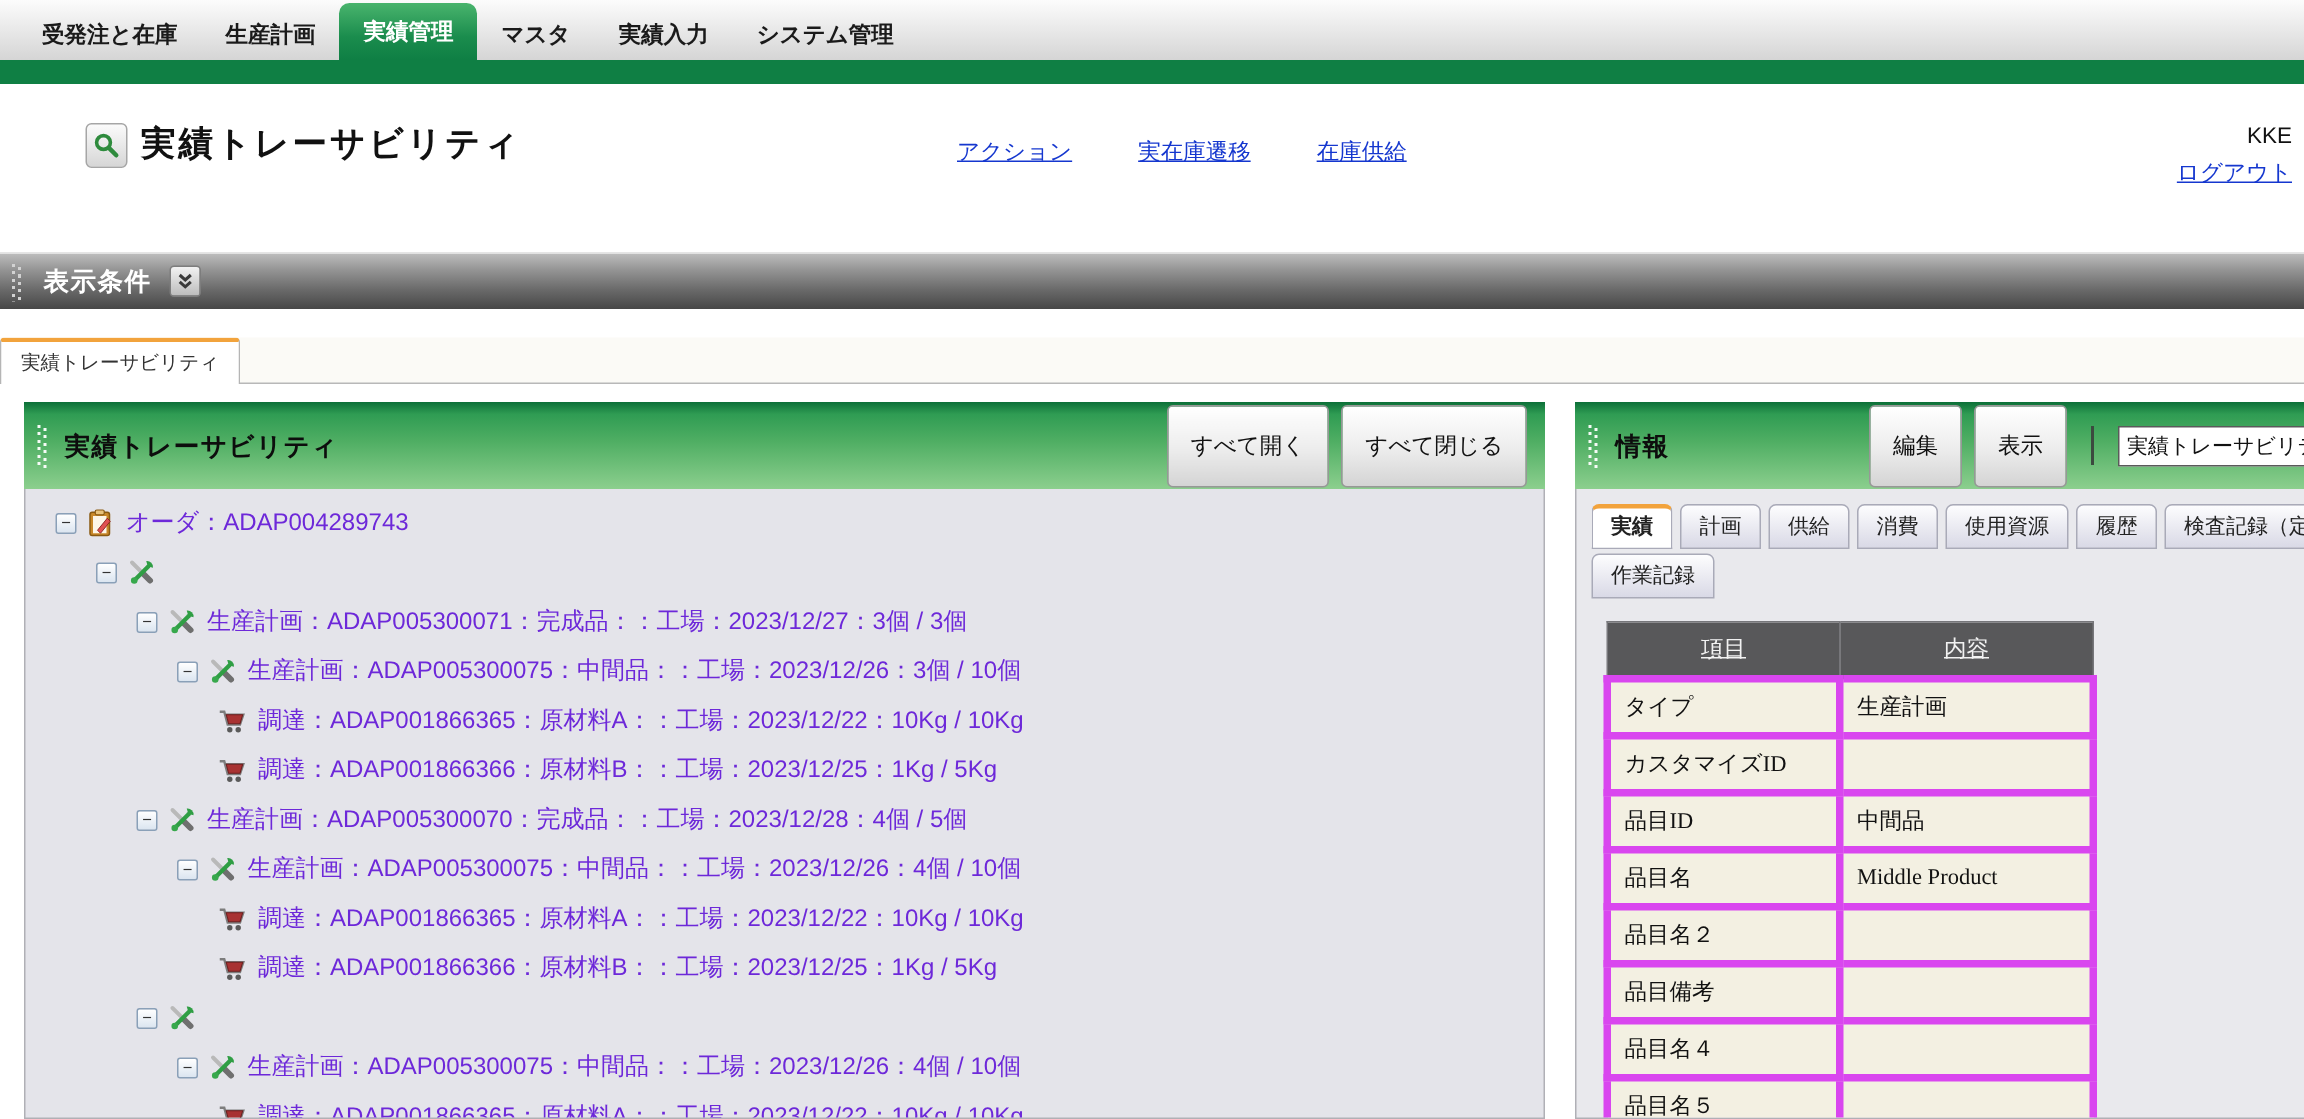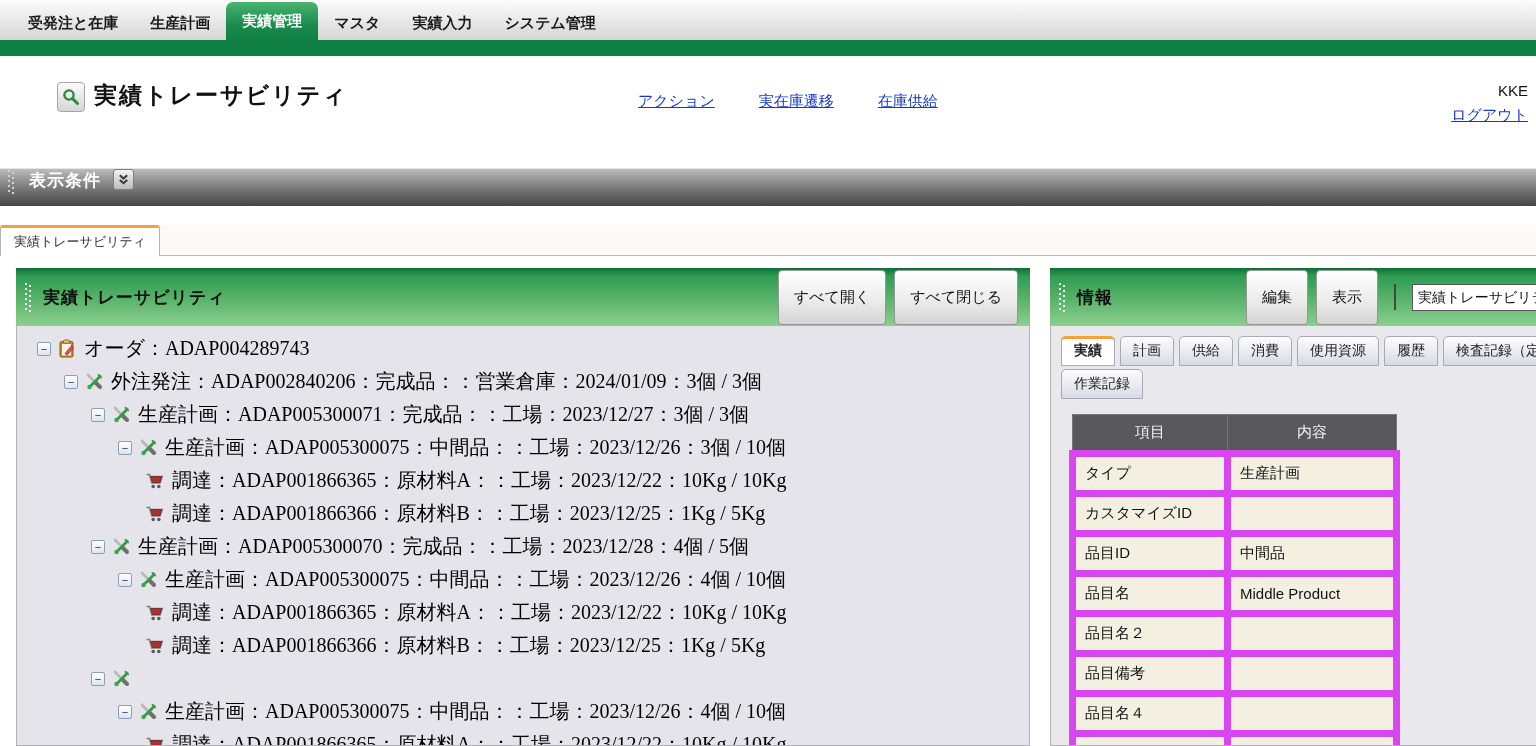--- a/index.html
+++ b/index.html
@@ -25,21 +25,21 @@
     letter-spacing:2px; color:#111; }
   .header-links { position:absolute; left:638px; top:36px; display:flex; gap:44px; }
   .header-links a, .logout a { color:#1537cf; text-decoration:underline; font-size:15px; cursor:pointer; white-space:nowrap; }
   .user-block { position:absolute; right:8px; top:26px; text-align:right; font-size:15px; }
   .user-name { color:#111; }
   .logout { margin-top:7px; }
 
   
   .filter-bar { height:38px; border-top:1px solid #e5e5e5;
     background:linear-gradient(180deg,#bdbdbd 0%,#969696 28%,#6a6a6a 65%,#474747 100%);
-    display:flex; padding-left:8px; }
+    display:flex; align-items:center; padding-left:8px; }
   .filter-bar .grip { margin-right:14px; }
   .filter-label { color:#fff; font-weight:bold; font-size:17px; letter-spacing:1px; }
   .chevron-btn { margin-left:12px; width:21px; height:21px; border:1px solid #7d7d7d; border-radius:3px;
     background:linear-gradient(#f2f2f2,#bcbcbc); display:flex; align-items:center; justify-content:center; cursor:pointer; }
 
   
   .page-tabstrip { margin-top:19px; height:31px; border-bottom:1px solid #b8b8b8;
     background:#fbfaf6; display:flex; align-items:flex-end; }
   .page-tab { height:31px; display:flex; align-items:center; padding:0 13px; background:#fff;
     border:1px solid #b5b5b5; border-bottom:none; border-top:3px solid #f2a33c;
@@ -72,36 +72,36 @@
   .hdr-select { width:146px; height:27px; background:#fff; border:1px solid #5a5a5a;
     font-size:14px; color:#111; padding:4px 5px; overflow:hidden; white-space:nowrap; cursor:pointer; }
 
   
   .tree { padding-top:6px; }
   .tree-row { height:33px; display:flex; align-items:center; white-space:nowrap; cursor:pointer; }
   .tbox { flex:none; width:14px; height:14px; margin-right:6px; border:1px solid #8aa0b8; border-radius:2px;
     background:linear-gradient(#ffffff,#dbe5f0); color:#333; font-size:11px; line-height:12px;
     display:flex; align-items:center; justify-content:center; cursor:pointer; }
   .ticon { flex:none; width:22px; height:20px; margin-right:5px; display:flex; align-items:center; }
-  .tlabel { font-size:20px; color:#000000; text-decoration:none;font-family:Liberation Serif, serif; }
+  .tlabel { font-size:16px; color:#6d28d9; text-decoration:none; }
 
   
   .rtabs { display:flex; margin:10px 0 0 10px; }
   .rtabs.row2 { margin-top:3px; }
   .rtab { flex:none; padding:5px 12px; margin-right:5px; font-size:14px; color:#222; cursor:pointer; white-space:nowrap;
     background:linear-gradient(#fdfdfe,#d9d9e6); border:1px solid #a9aab8; border-radius:5px 5px 0 0; }
   .rtab.active { background:#fff; border-top:3px solid #f2a33c; font-weight:bold; padding-top:3px; }
 
   
   .info-table { margin:15px 0 0 18px; border-collapse:collapse; border:1px solid #808080; }
   .info-table th { width:155px; background:#58585a; color:#f2f2f2; font-weight:normal; font-size:15px;
-    padding:8px 6px; text-align:center; border:1px solid #76767a; }
+    padding:8px 6px; text-align:center; border:1px solid #76767a;text-decoration:underline; }
   .info-table th + th { width:169px; }
   .info-table td { background:#f3f0e2; font-size:15px; color:#111; padding:7px 9px; height:22px;
-    border:7px solid #d946ef; white-space:nowrap; }
+    border:5px solid #d946ef; white-space:nowrap;font-family:Liberation Serif, serif; }
 </style>
 </head>
 <body>
 
 <div class="navbar" id="nav-tabs">
     <div class="nav-tab">受発注と在庫</div>
     <div class="nav-tab">生産計画</div>
     <div class="nav-tab active">実績管理</div>
     <div class="nav-tab">マスタ</div>
     <div class="nav-tab">実績入力</div>
@@ -172,21 +172,20 @@
             <span class="tbox">−</span>
             <span class="ticon">
               <svg width="20" height="20" viewBox="0 0 20 20">
                 <path d="M4 3 L12 11" stroke="#b9b9b9" stroke-width="2.6" stroke-linecap="round"></path>
                 <path d="M11.5 10.5 L16 15" stroke="#6f6f6f" stroke-width="4" stroke-linecap="round"></path>
                 <path d="M15 5.5 L6 14.5" stroke="#2f9e44" stroke-width="2.8" stroke-linecap="round"></path>
                 <path d="M13.5 2 A4 4 0 0 1 18 6.5 L15.5 5.8 L14.2 4.5 Z" fill="#2f9e44"></path>
                 <circle cx="5.5" cy="15" r="2.2" fill="#37a84c"></circle>
               </svg>
             </span>
-            <a class="tlabel">外注発注：ADAP002840206：完成品：：営業倉庫：2024/01/09：3個 / 3個</a>
           </div>
           <div class="tree-row" style="padding-left: 74px;">
             <span class="tbox">−</span>
             <span class="ticon">
               <svg width="20" height="20" viewBox="0 0 20 20">
                 <path d="M4 3 L12 11" stroke="#b9b9b9" stroke-width="2.6" stroke-linecap="round"></path>
                 <path d="M11.5 10.5 L16 15" stroke="#6f6f6f" stroke-width="4" stroke-linecap="round"></path>
                 <path d="M15 5.5 L6 14.5" stroke="#2f9e44" stroke-width="2.8" stroke-linecap="round"></path>
                 <path d="M13.5 2 A4 4 0 0 1 18 6.5 L15.5 5.8 L14.2 4.5 Z" fill="#2f9e44"></path>
                 <circle cx="5.5" cy="15" r="2.2" fill="#37a84c"></circle>

